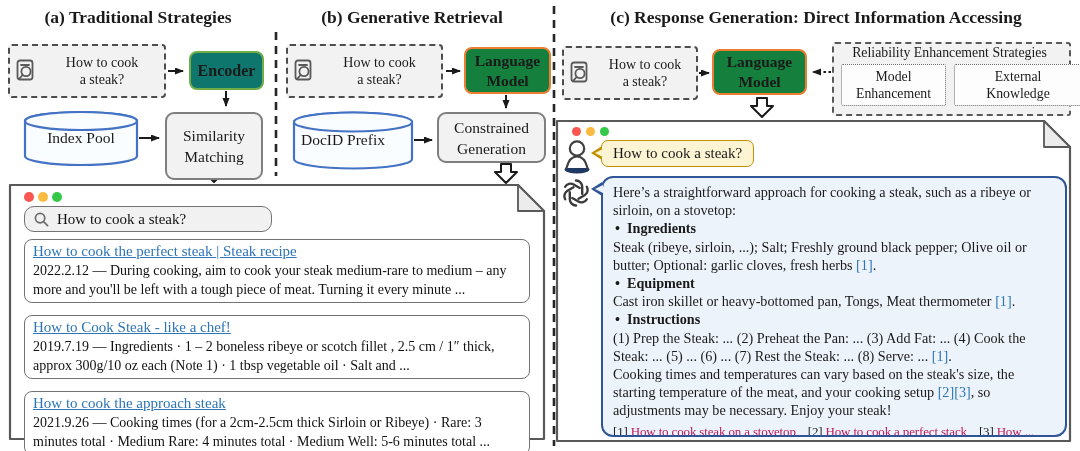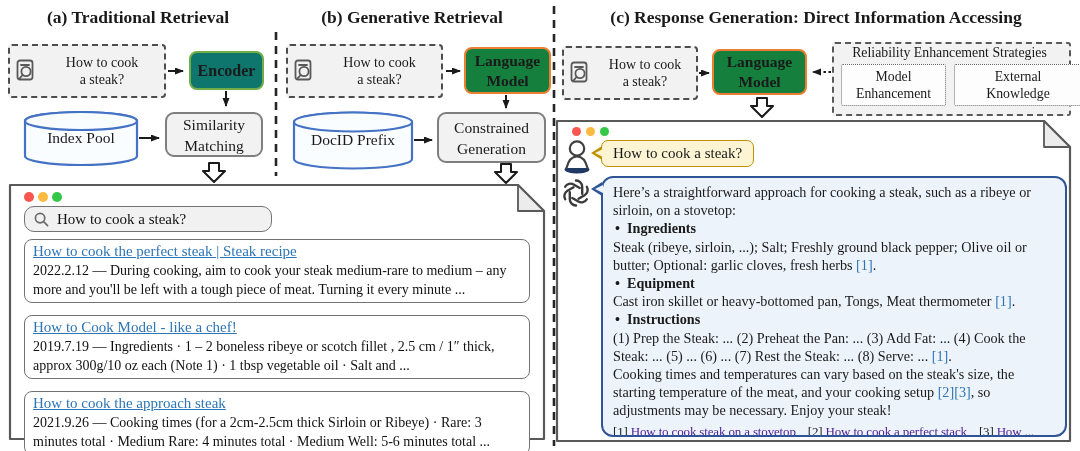--- a/index.html
+++ b/index.html
@@ -38,21 +38,21 @@
   .user-bubble{background:#fdf4d3;border:1.8px solid #bf9000;border-radius:7px;
                font-size:15px;line-height:24px;padding:0 11px;white-space:nowrap;}
   .asst-bubble{background:#edf3fb;border:2px solid #2f5597;border-radius:9px;
                font-size:14.2px;line-height:18.2px;padding:5px 10px;overflow:hidden;}
   .tail{position:absolute;width:0;height:0;z-index:2;}
   .bullet-line{font-weight:bold;}
   .bullet-line .dot{font-weight:bold;margin:0 7px 0 2px;}
   .cite{color:#2e75b6;}
   .refs-line{font-size:13px;line-height:20px;margin-top:2px;white-space:nowrap;overflow:hidden;letter-spacing:-0.15px;}
   .ref-num{color:#1a1a1a;margin-right:3px;}
-  .ref-link{color:#4c1d95;text-decoration:underline;margin-right:12px;}
+  .ref-link{color:#be185d;text-decoration:underline;margin-right:12px;}
 </style>
 </head>
 <body>
 
 <div class="canvas">
 
   <svg class="underlay" width="1080" height="451" viewBox="0 0 1080 451">
     <defs>
       <marker id="arr" markerWidth="10" markerHeight="8" refX="8" refY="3.5" orient="auto" markerUnits="userSpaceOnUse">
         <path d="M0,0 L9,3.5 L0,7 Z" fill="#1a1a1a"></path>
@@ -90,60 +90,60 @@
     <line x1="414" y1="140" x2="432" y2="140" stroke="#1a1a1a" stroke-width="2" marker-end="url(#arr)"></line>
 
     <line x1="699" y1="73" x2="709" y2="73" stroke="#1a1a1a" stroke-width="2" marker-end="url(#arr)"></line>
     <line x1="831" y1="72" x2="813" y2="72" stroke="#1a1a1a" stroke-width="1.8" stroke-dasharray="2.5 2.5" marker-end="url(#arr)"></line>
 
     <path d="M209,163 h10 v8 h6 l-11,11 l-11,-11 h6 Z" fill="#ffffff" stroke="#1a1a1a" stroke-width="2" stroke-linejoin="round"></path>
     <path d="M501,164 h10 v8 h6 l-11,11 l-11,-11 h6 Z" fill="#ffffff" stroke="#1a1a1a" stroke-width="2" stroke-linejoin="round"></path>
     <path d="M757,98 h10 v8 h6 l-11,11 l-11,-11 h6 Z" fill="#ffffff" stroke="#1a1a1a" stroke-width="2" stroke-linejoin="round"></path>
   </svg>
 
-  <div class="abs panel-title" style="left:10px;top:7px;width:256px;">(a) Traditional Retrieval</div>
+  <div class="abs panel-title" style="left:10px;top:7px;width:256px;">(a) Traditional Strategies</div>
   <div class="abs panel-title" style="left:288px;top:7px;width:248px;">(b) Generative Retrieval</div>
   <div class="abs panel-title" style="left:562px;top:7px;width:508px;">(c) Response Generation: Direct Information Accessing</div>
 
   <div class="abs query-box" style="left:8px;top:44px;width:158px;height:54px;">
     <svg width="26" height="26" viewBox="0 0 26 26">
       <rect x="3.5" y="2.5" width="15" height="19" rx="2.5" fill="none" stroke="#595959" stroke-width="1.8"></rect>
       <line x1="7" y1="7" x2="15" y2="7" stroke="#595959" stroke-width="1.8" stroke-linecap="round"></line>
       <circle cx="12" cy="13.5" r="4.6" fill="#f2f2f2" stroke="#595959" stroke-width="1.8"></circle>
       <line x1="8.6" y1="17" x2="5.2" y2="20.8" stroke="#595959" stroke-width="1.8" stroke-linecap="round"></line>
     </svg>
     <div class="query-text">
       <span>How to cook</span><br><span>a steak?</span>
     </div>
   </div>
   <div class="abs model-box encoder" style="left:189px;top:51px;width:75px;height:39px;">
     <span>Encoder</span>
   </div>
   <div class="abs cyl-label" style="left:25px;top:129px;width:112px;">Index Pool</div>
-  <div class="abs proc-box" style="left:165px;top:112px;width:98px;height:45px;">
+  <div class="abs proc-box" style="left:165px;top:112px;width:98px;height:68px;">
     <span>Similarity</span>
       <span>Matching</span>
   </div>
 
   <div class="abs query-box" style="left:286px;top:44px;width:157px;height:54px;">
     <svg width="26" height="26" viewBox="0 0 26 26">
       <rect x="3.5" y="2.5" width="15" height="19" rx="2.5" fill="none" stroke="#595959" stroke-width="1.8"></rect>
       <line x1="7" y1="7" x2="15" y2="7" stroke="#595959" stroke-width="1.8" stroke-linecap="round"></line>
       <circle cx="12" cy="13.5" r="4.6" fill="#f2f2f2" stroke="#595959" stroke-width="1.8"></circle>
       <line x1="8.6" y1="17" x2="5.2" y2="20.8" stroke="#595959" stroke-width="1.8" stroke-linecap="round"></line>
     </svg>
     <div class="query-text">
       <span>How to cook</span><br><span>a steak?</span>
     </div>
   </div>
   <div class="abs model-box lm" style="left:464px;top:47px;width:87px;height:47px;font-size:15.5px;">
     <span>Language</span>
       <span>Model</span>
   </div>
-  <div class="abs cyl-label" style="left:294px;top:131px;width:118px;">DocID Prefix</div>
+  <div class="abs cyl-label" style="left:284px;top:131px;width:118px;">DocID Prefix</div>
   <div class="abs proc-box" style="left:437px;top:112px;width:109px;height:51px;">
     <span>Constrained</span>
       <span>Generation</span>
   </div>
 
   <div class="abs query-box" style="left:562px;top:46px;width:136px;height:54px;">
     <svg width="26" height="26" viewBox="0 0 26 26">
       <rect x="3.5" y="2.5" width="15" height="19" rx="2.5" fill="none" stroke="#595959" stroke-width="1.8"></rect>
       <line x1="7" y1="7" x2="15" y2="7" stroke="#595959" stroke-width="1.8" stroke-linecap="round"></line>
       <circle cx="12" cy="13.5" r="4.6" fill="#f2f2f2" stroke="#595959" stroke-width="1.8"></circle>
@@ -179,21 +179,21 @@
     </svg>
     <span class="search-text">How to cook a steak?</span>
   </div>
 
   <div class="abs" style="left:24px;top:239px;width:506px;" id="results">
       <div class="result-card">
         <span class="result-title">How to cook the perfect steak | Steak recipe</span>
         <div class="result-snippet">2022.2.12 — During cooking, aim to cook your steak medium-rare to medium – any more and you'll be left with a tough piece of meat. Turning it every minute ...</div>
       </div>
       <div class="result-card">
-        <span class="result-title">How to Cook Model - like a chef!</span>
+        <span class="result-title">How to Cook Steak - like a chef!</span>
         <div class="result-snippet">2019.7.19 — Ingredients · 1 – 2 boneless ribeye or scotch fillet , 2.5 cm / 1″ thick, approx 300g/10 oz each (Note 1) · 1 tbsp vegetable oil · Salt and ...</div>
       </div>
       <div class="result-card">
         <span class="result-title">How to cook the approach steak</span>
         <div class="result-snippet">2021.9.26 — Cooking times (for a 2cm-2.5cm thick Sirloin or Ribeye) · Rare: 3 minutes total · Medium Rare: 4 minutes total · Medium Well: 5-6 minutes total ...</div>
       </div>
     </div>
 
   <div class="abs light l-red" style="left:572px;top:127px;width:9px;height:9px;"></div>
   <div class="abs light l-yel" style="left:586px;top:127px;width:9px;height:9px;"></div>

